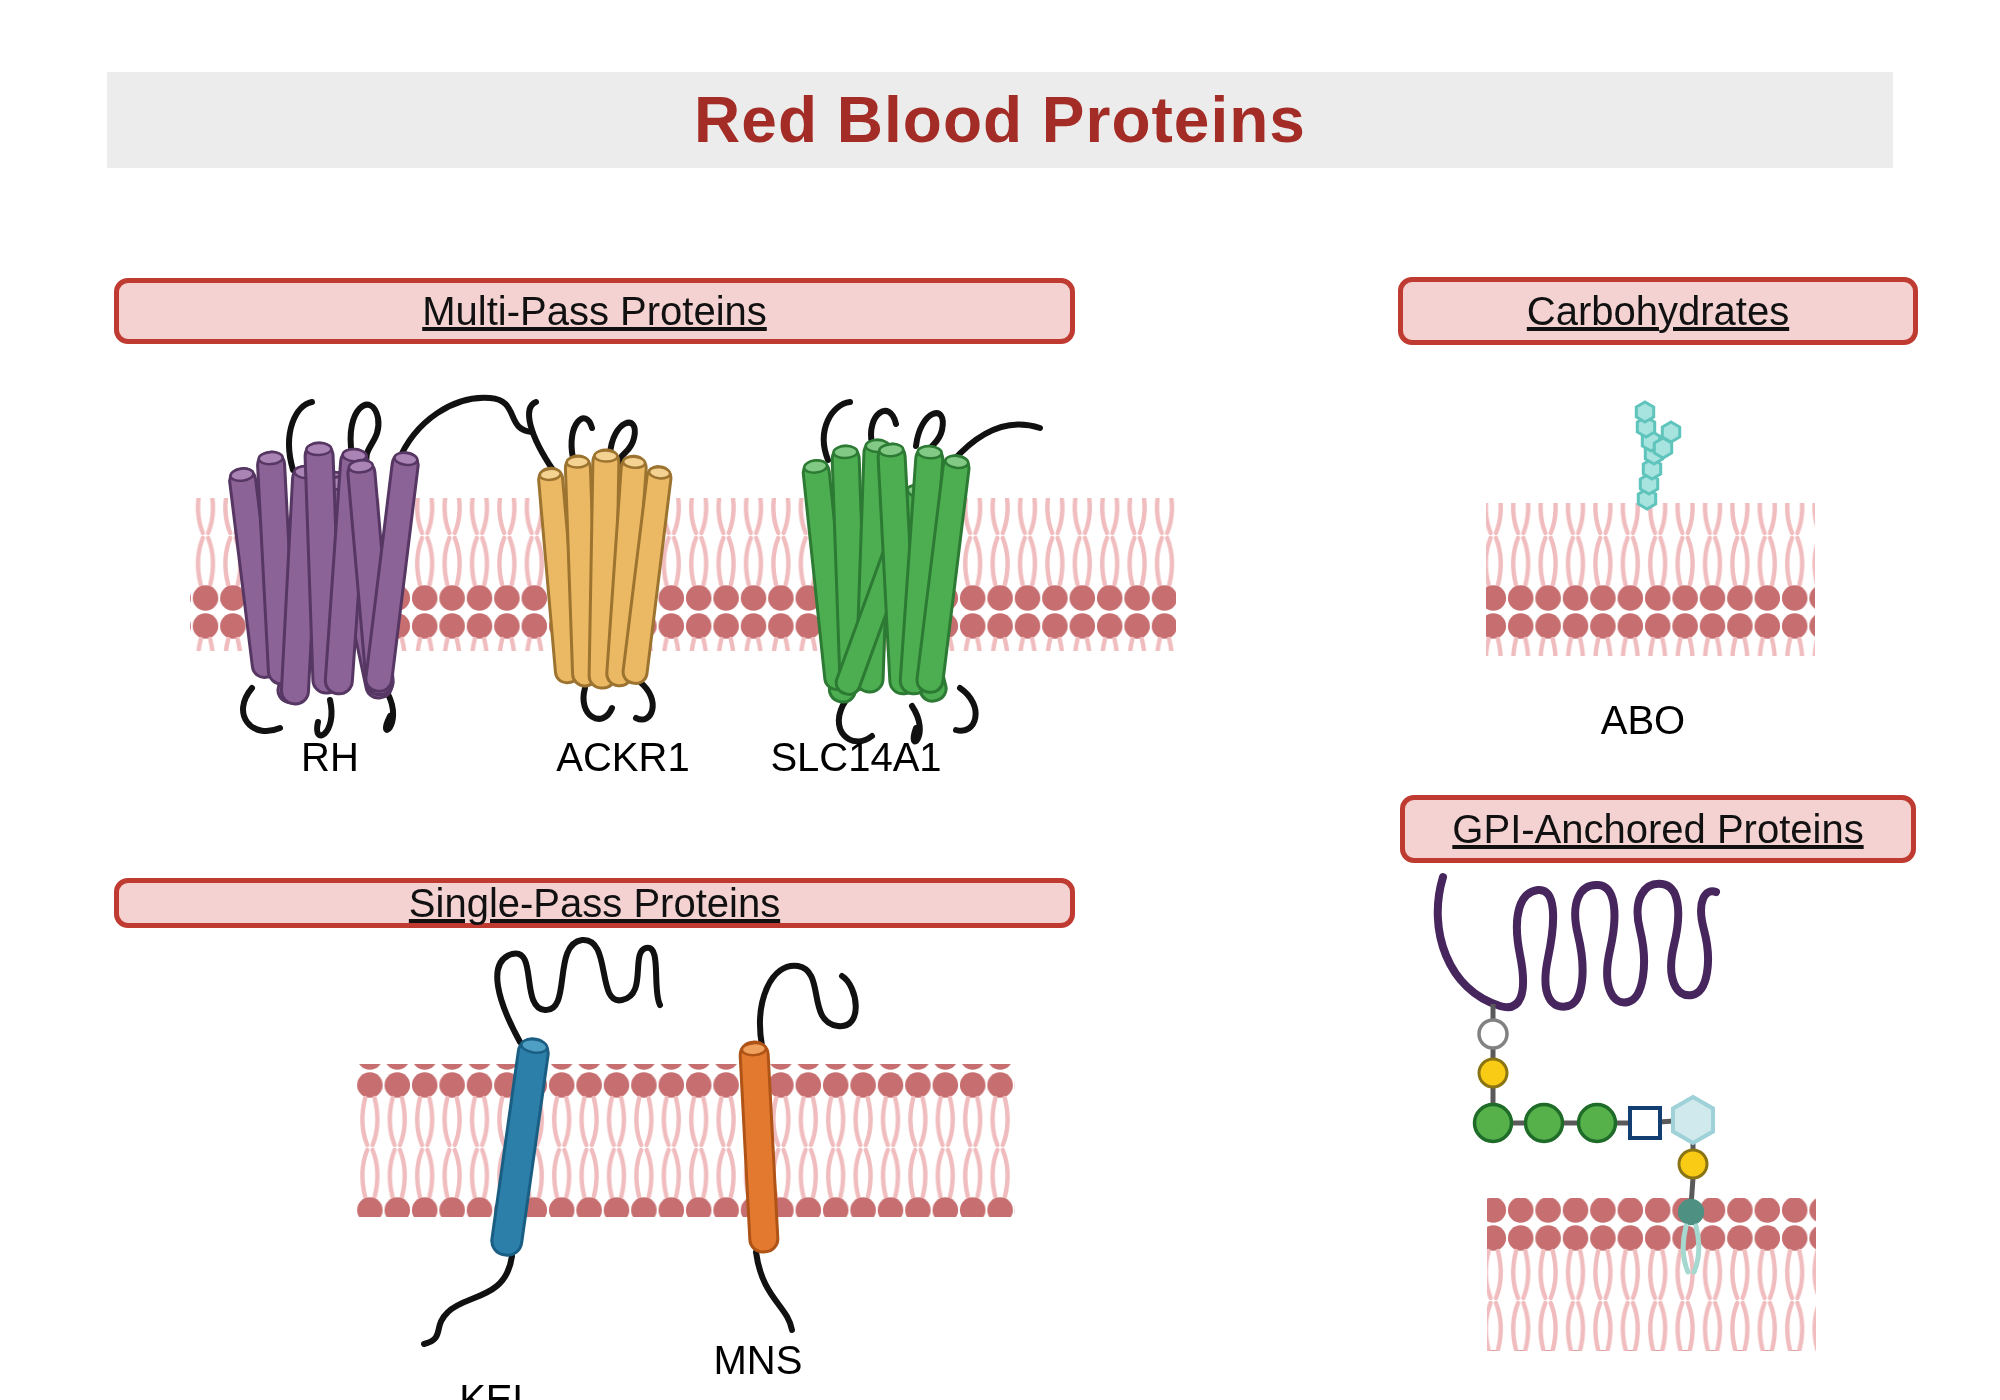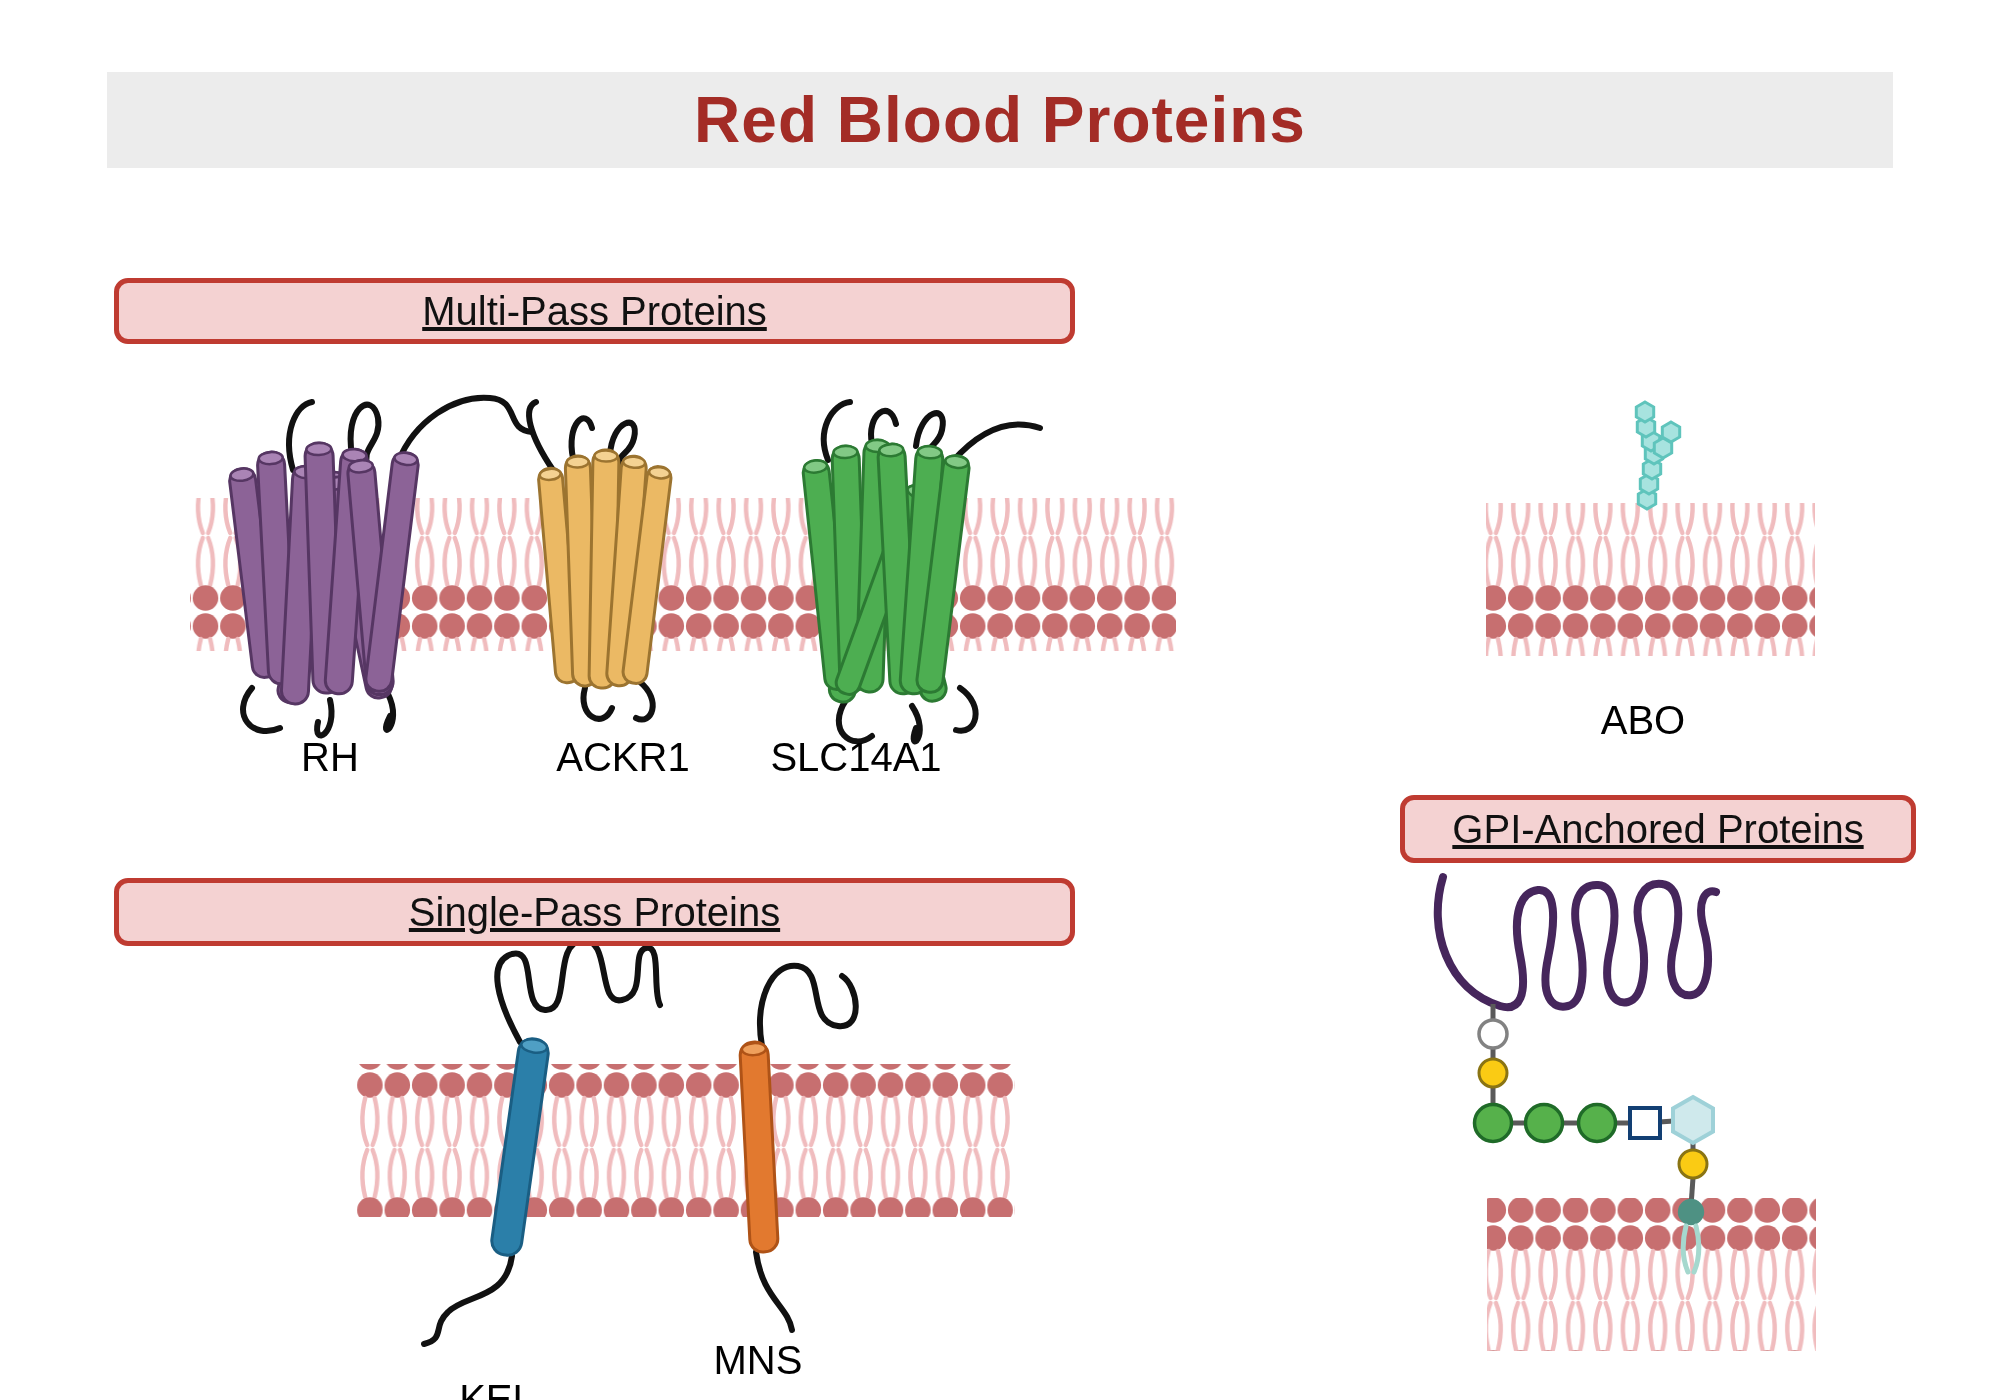--- a/index.html
+++ b/index.html
@@ -6,21 +6,21 @@
             font-family:"Liberation Sans", sans-serif;}
   #stage{position:relative;width:2000px;height:1400px;background:#fff;padding-left:20px;}
   #art{position:absolute;left:0;top:0;}
   .banner{position:absolute;left:107px;top:72px;width:1786px;height:96px;background:var(--banner_bg);}
   .title{width:100%;height:96px;line-height:96px;text-align:center;font-size:64px;font-weight:bold;
          color:var(--title_color);letter-spacing:1px;}
   .secbox{position:absolute;background:var(--box_fill);border:5px solid var(--box_border);
           border-radius:14px;box-sizing:border-box;display:flex;align-items:center;justify-content:center;
           font-size:40px;color:#111;text-decoration:underline;}
   .secbox.mp{left:114px;top:278px;width:961px;height:66px;}
-  .secbox.sp{left:114px;top:878px;width:961px;height:68px;}
+  .secbox.sp{left:114px;top:878px;width:961px;height:50px;}
   .secbox.cb{left:1398px;top:277px;width:520px;height:68px;}
   .secbox.gp{left:1400px;top:795px;width:516px;height:68px;}
   .plabel{position:absolute;width:240px;text-align:center;font-size:40px;color:#000;}
   
   .head{fill:var(--lipid_head);}
   .tail{stroke:var(--lipid_tail);stroke-width:4.4;fill:none;stroke-linecap:round;}
   
   .cyl rect{stroke-width:3;}
   .cyl ellipse{stroke-width:2.5;}
   .rh rect{fill:var(--rh);stroke:var(--rh_dark);} .rh ellipse{fill:var(--rh_cap);stroke:var(--rh_dark);}
@@ -248,20 +248,23 @@
   <div class="banner">
     <div class="title">Red Blood Proteins</div>
   </div>
 
   <div class="secbox mp">
     <span>Multi-Pass Proteins</span>
   </div>
   <div class="secbox sp">
     <span>Single-Pass Proteins</span>
   </div>
+  <div class="secbox cb">
+    <span>Carbohydrates</span>
+  </div>
   <div class="secbox gp">
     <span>GPI-Anchored Proteins</span>
   </div>
 
   <div class="plabel" style="left:210px;top:735px;">RH</div>
   <div class="plabel" style="left:503px;top:735px;">ACKR1</div>
   <div class="plabel" style="left:736px;top:735px;">SLC14A1</div>
   <div class="plabel" style="left:377px;top:1377px;">KEL</div>
   <div class="plabel" style="left:638px;top:1338px;">MNS</div>
   <div class="plabel" style="left:1523px;top:698px;">ABO</div>

